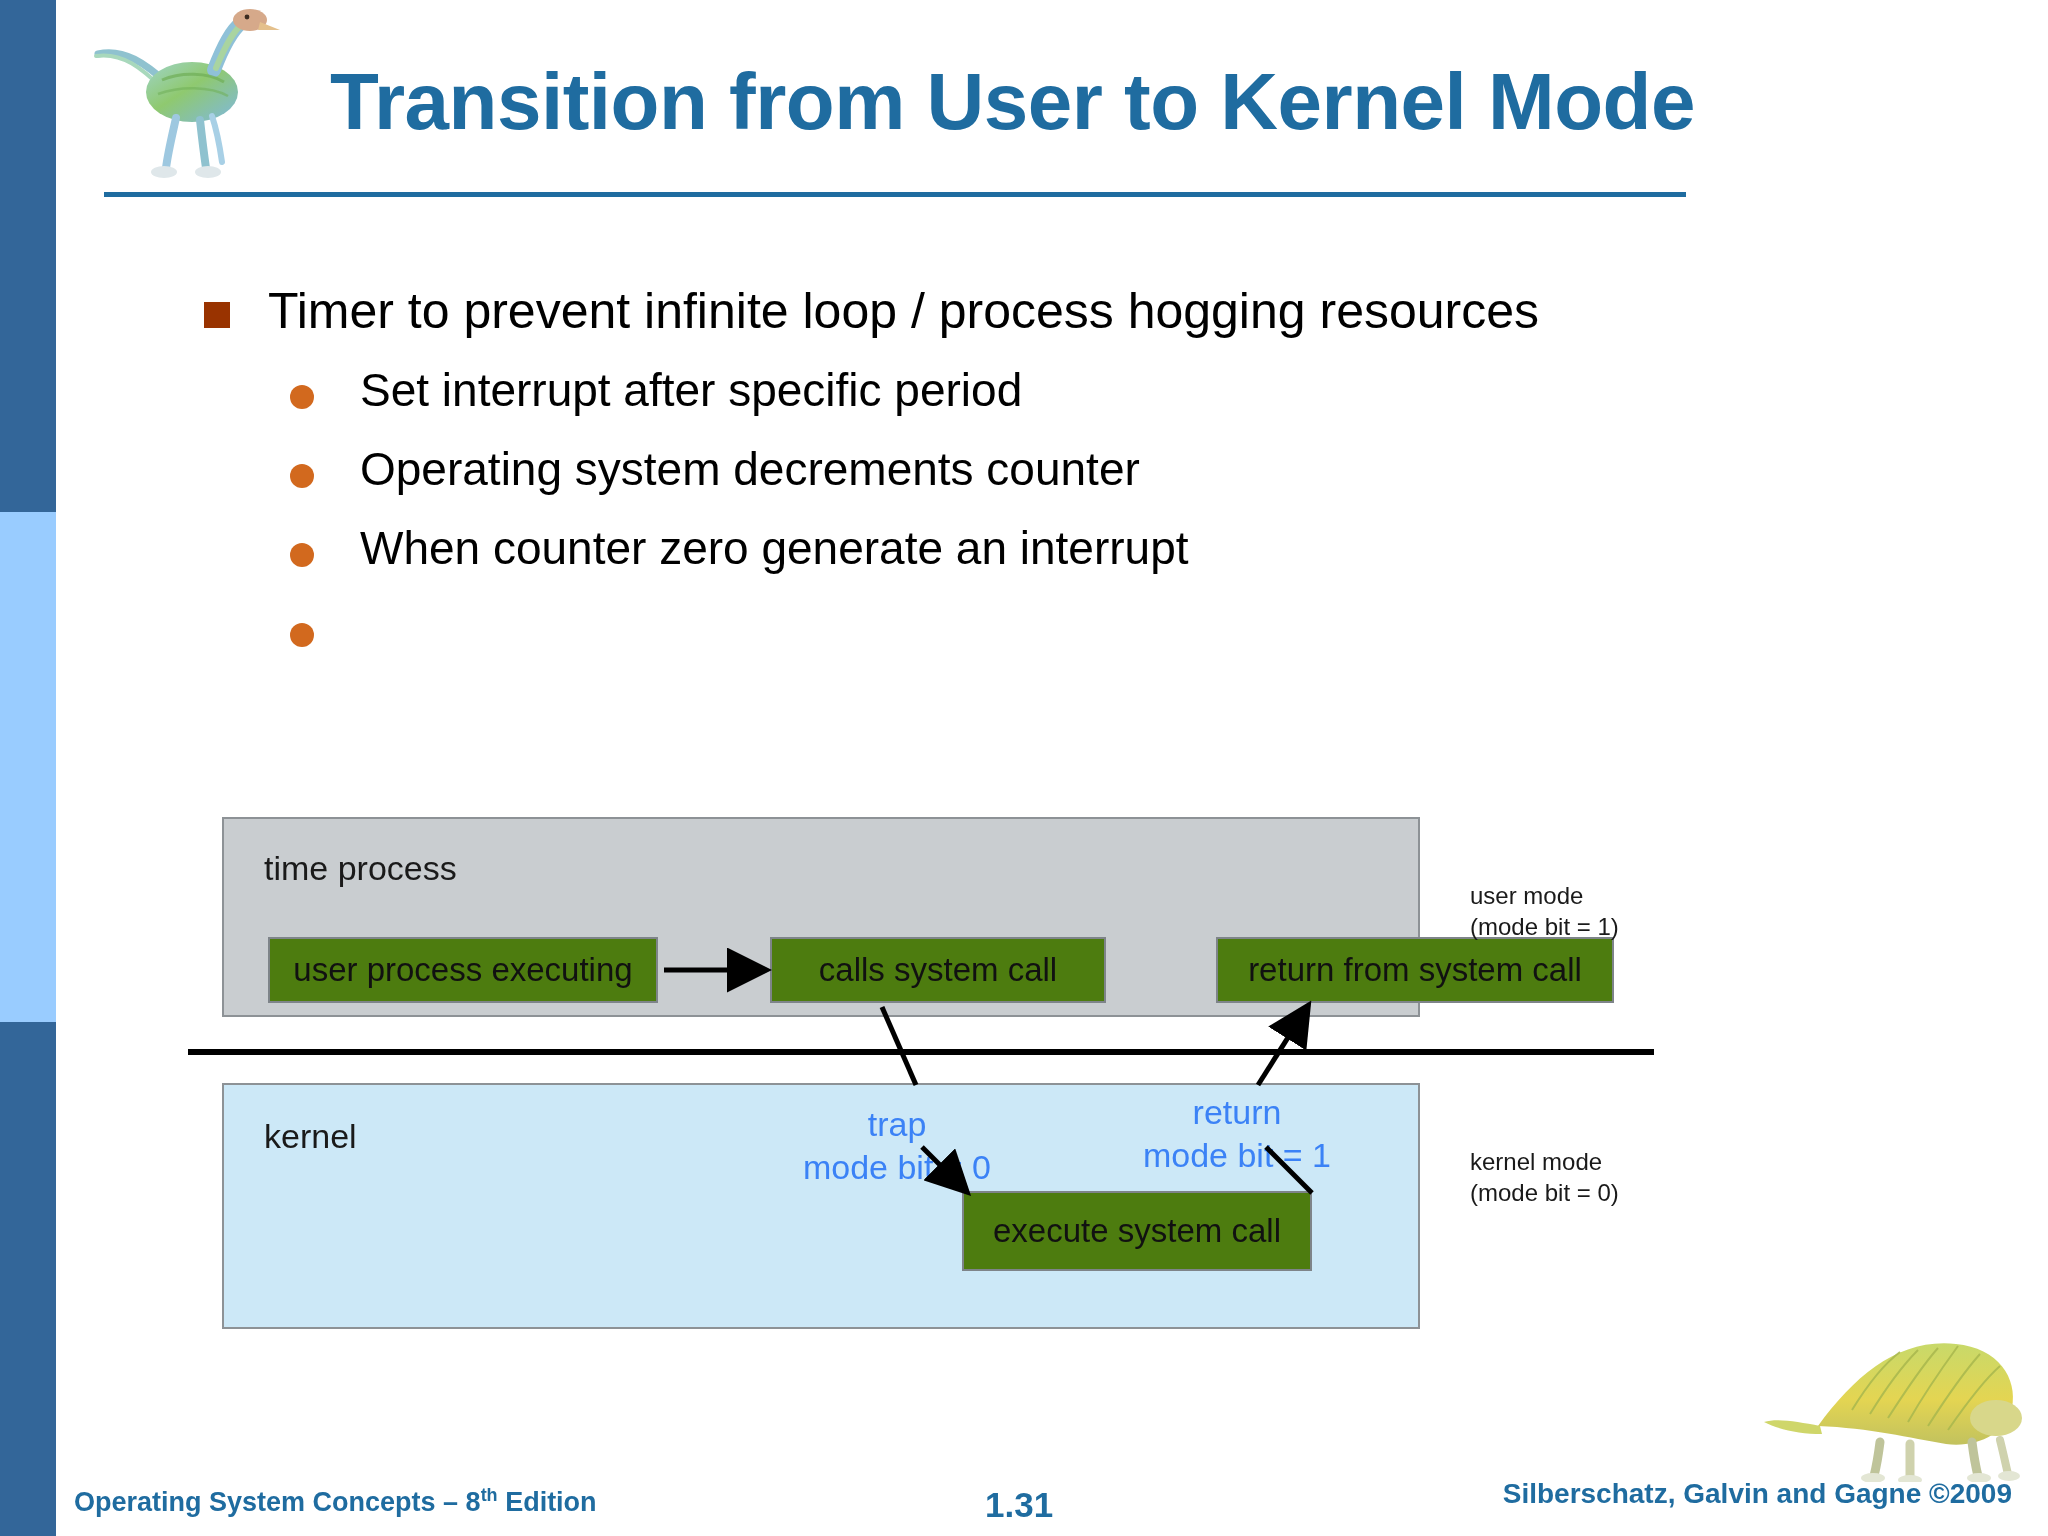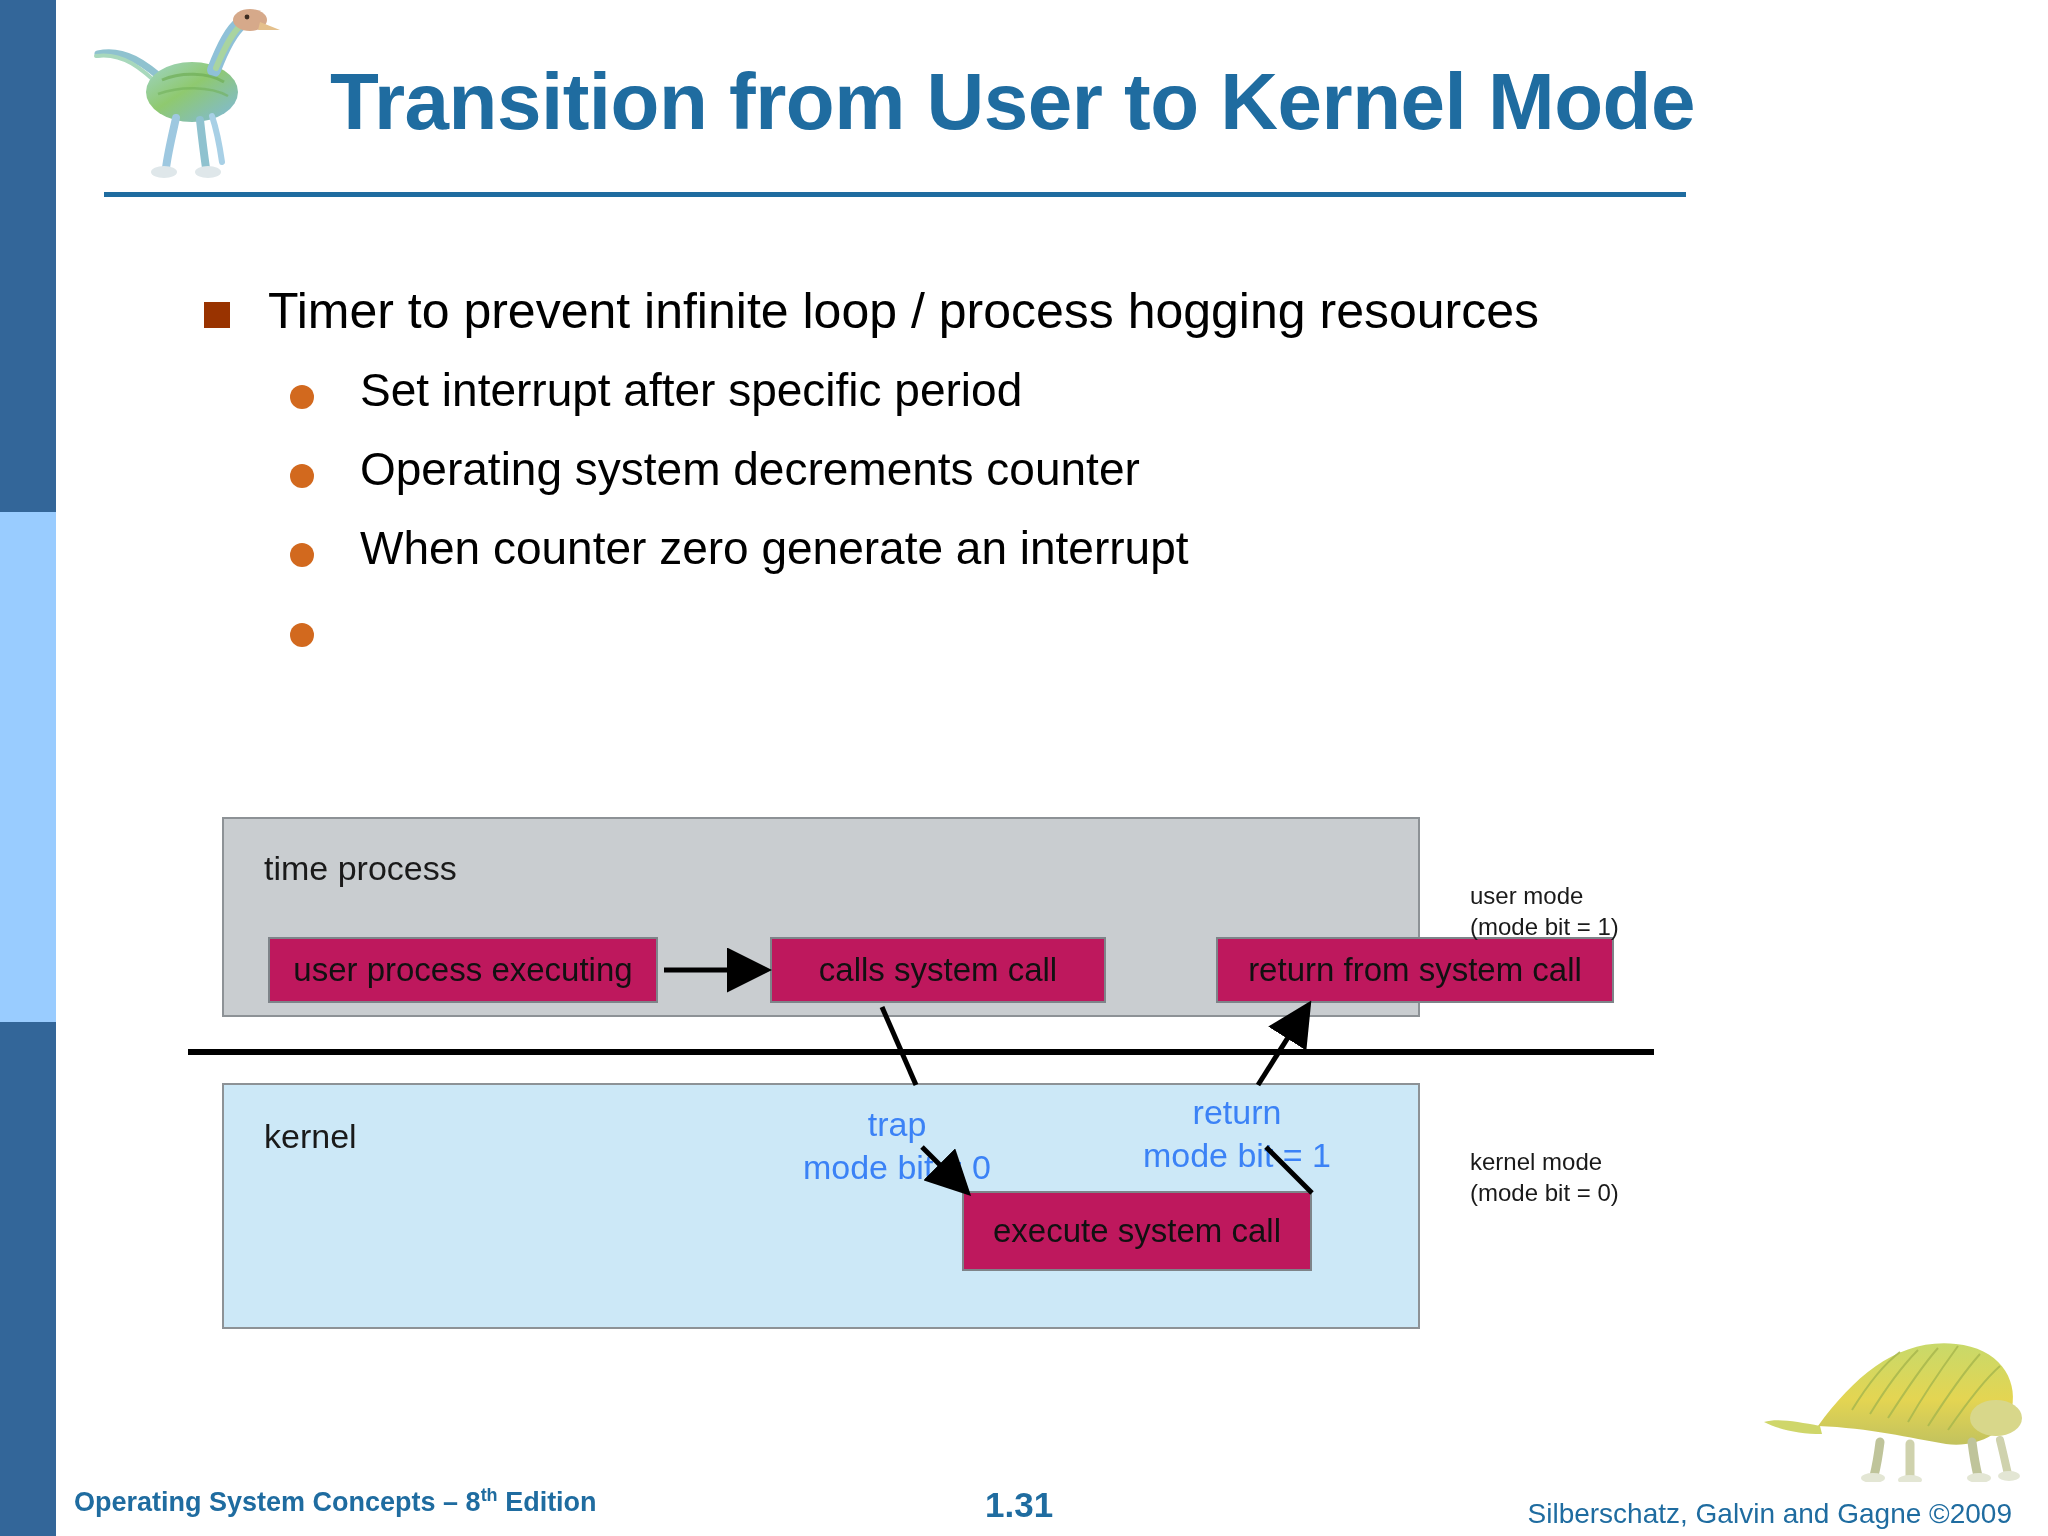--- a/index.html
+++ b/index.html
@@ -137,21 +137,21 @@
   .band-label {
     position: absolute;
     font-size: 34px;
     color: #1a1a1a;
   }
   .lbl-userprocess { left: 42px;  top: 32px; }
   .lbl-kernel      { left: 42px;  top: 300px; }
 
   .dbox {
     position: absolute;
-    background: #be185d;
+    background: #4d7c0f;
     border: 2px solid #7e8489;
     box-sizing: border-box;
     font-size: 33px;
     color: #111111;
     display: flex;
     align-items: center;
     justify-content: center;
     text-align: center;
     white-space: nowrap;
   }
@@ -210,24 +210,23 @@
     top: 1485px;
     font-size: 35px;
     font-weight: bold;
     color: #1F6CA0;
   }
   .footer-right {
     position: absolute;
     right: 36px;
     top: 1478px;
     font-size: 28px;
-    font-weight: normal;
+    font-weight: bold;
     color: #1F6CA0;
     white-space: nowrap;
-    margin-top: 20px;
   }
   .logo-bottom {
     position: absolute;
     left: 1760px;
     top: 1322px;
     width: 280px;
     height: 160px;
   }
 </style>
 </head>

